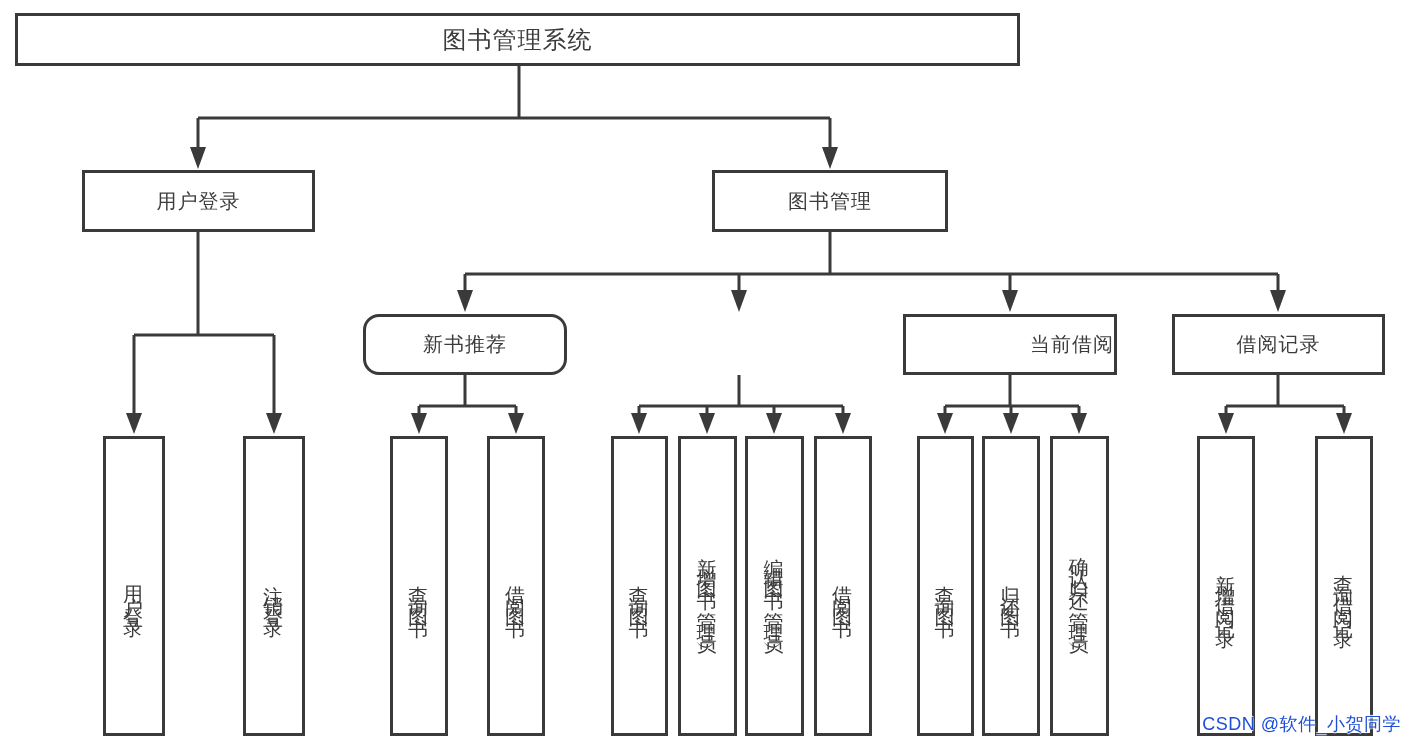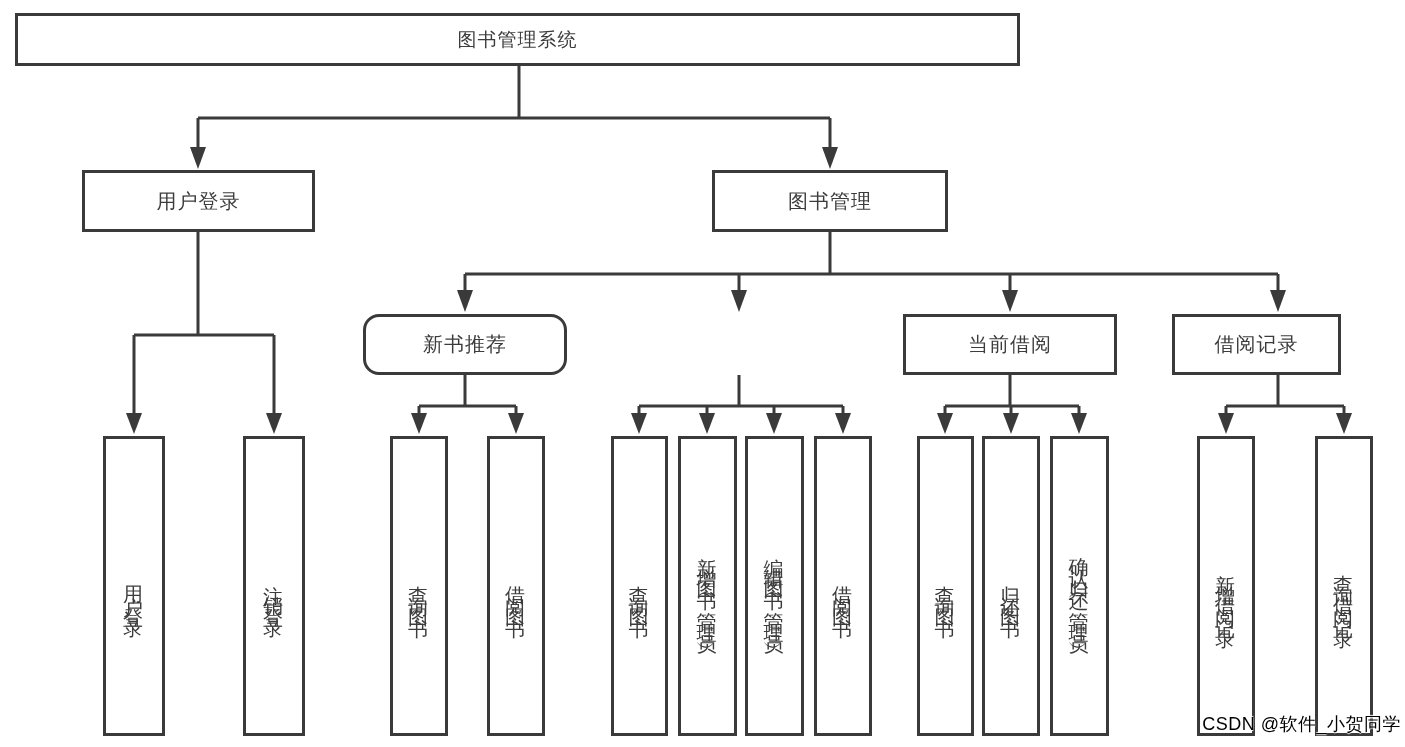--- a/index.html
+++ b/index.html
@@ -25,27 +25,27 @@
     box-sizing: border-box;
     border: 3px solid #3a3a3a;
     background: #ffffff;
     color: #3c3c3c;
     display: flex;
     align-items: center;
     justify-content: center;
   }
 
   .hbox { font-size: 20px; letter-spacing: 1px; }
-  #n-root { left: 15px;  top: 13px;  width: 1005px; height: 53px; font-size: 19px; text-align: center; }
+  #n-root { left: 15px;  top: 13px;  width: 1005px; height: 53px; font-size: 24px; text-align: center; }
   #n-userlogin { left: 82px;  top: 170px; width: 233px; height: 62px; }
   #n-bookmgmt  { left: 712px; top: 170px; width: 236px; height: 62px; }
   #n-newbook   { left: 363px; top: 314px; width: 204px; height: 61px; border-radius: 16px; }
   #n-borrow    { left: 632px; top: 314px; width: 215px; height: 61px; }
-  #n-current   { left: 903px; top: 314px; width: 214px; height: 61px; }
-  #n-records   { left: 1172px; top: 314px; width: 169px; height: 61px; }
+  #n-current   { left: 903px; top: 314px; width: 214px; height: 61px; justify-content: flex-end; }
+  #n-records   { left: 1172px; top: 314px; width: 213px; height: 61px; }
 
   .vbox { top: 436px; height: 300px; }
   .vbox span {
     writing-mode: vertical-rl;
     text-orientation: mixed;
     font-size: 20px;
     letter-spacing: 11px;
     margin-bottom: -11px;
     white-space: nowrap;
     color: #3c3c3c;
@@ -62,21 +62,21 @@
   #l-9  { left: 982px;  width: 58px; }
   #l-10 { left: 1050px; width: 59px; }
   #l-11 { left: 1197px; width: 58px; }
   #l-12 { left: 1315px; width: 58px; }
 
   .watermark {
     position: absolute;
     top: 712px;
     right: 4px;
     font-size: 18px;
-    color: #000000;
+    color: #1d4ed8;
     text-shadow: 0 1px 1px #ffffff, 0 -1px 1px #ffffff;
     letter-spacing: 0.5px;
     white-space: nowrap;
   }
 </style>
 </head>
 <body>
 
 <div class="stage">
 

